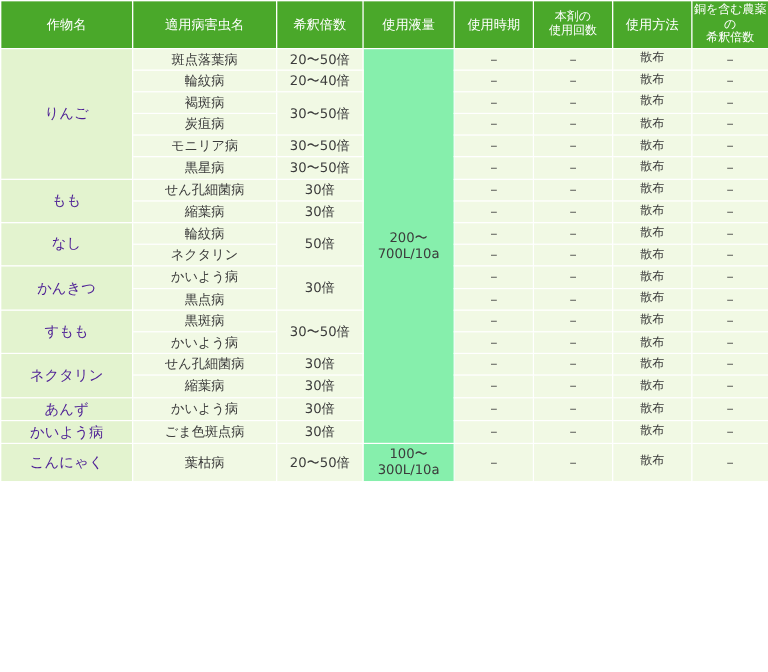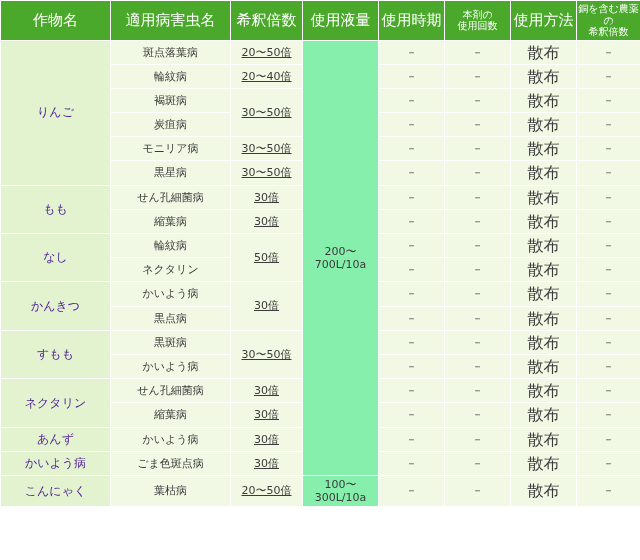--- a/index.html
+++ b/index.html
@@ -25,21 +25,21 @@
     border: 1px solid #ffffff;
     text-align: center;
     vertical-align: middle;
     padding: 2px 1px;
     line-height: 1.2;
   }
   thead th {
     background: #4aa82a;
     color: #ffffff;
     font-weight: normal;
-    font-size: 15px;
+    font-size: 11px;
     height: 34px;
     border: 1px solid #ffffff;
   }
   thead th.two-line {
     font-size: 10px;
     line-height: 1.15;
   }
   td.crop {
     background: #e3f3cf;
     color: #4c1d95;
@@ -48,36 +48,35 @@
   td.pest {
     background: #f1f9e4;
     color: #3b3b3b;
     font-size: 11px;
     margin-left: 48px;
   }
   td.dilution {
     background: #f1f9e4;
     color: #3b3b3b;
     font-size: 11px;
-    text-decoration: underline;
   }
   td.amount {
     background: #86efac;
     color: #3b3b3b;
     font-size: 11px;
   }
   td.plain {
     background: #f1f9e4;
     color: #3b3b3b;
     font-size: 11px;
   }
   td.method {
     background: #f1f9e4;
     color: #3b3b3b;
-    font-size: 16px;
+    font-size: 10px;
   }
   
   col.c-crop { width: 110px; }
   col.c-pest { width: 120px; }
   col.c-dil  { width: 72px; }
   col.c-amt  { width: 76px; }
   col.c-time { width: 66px; }
   col.c-cnt  { width: 66px; }
   col.c-mth  { width: 66px; }
   col.c-tot  { width: 64px; }

